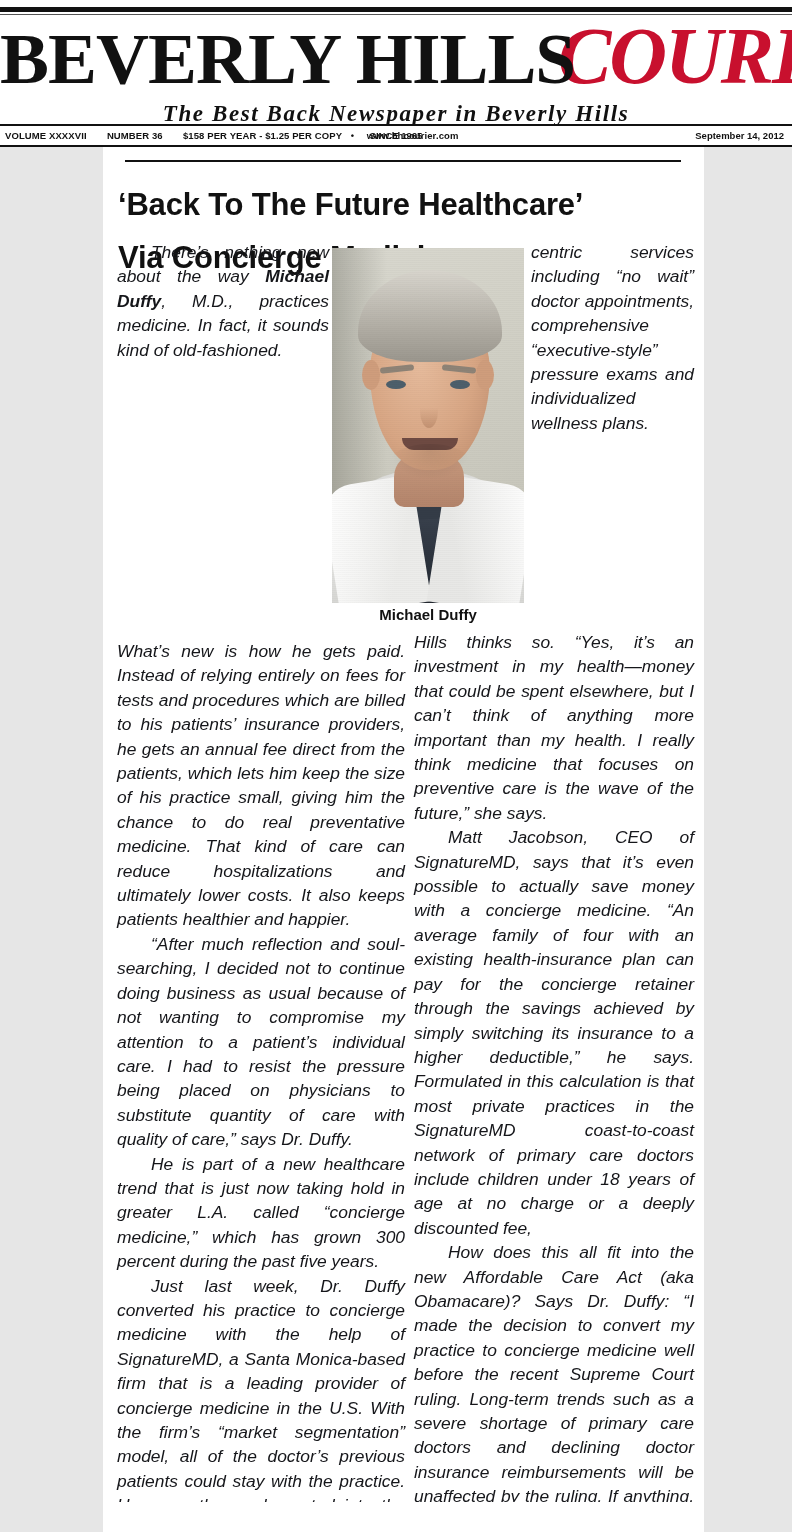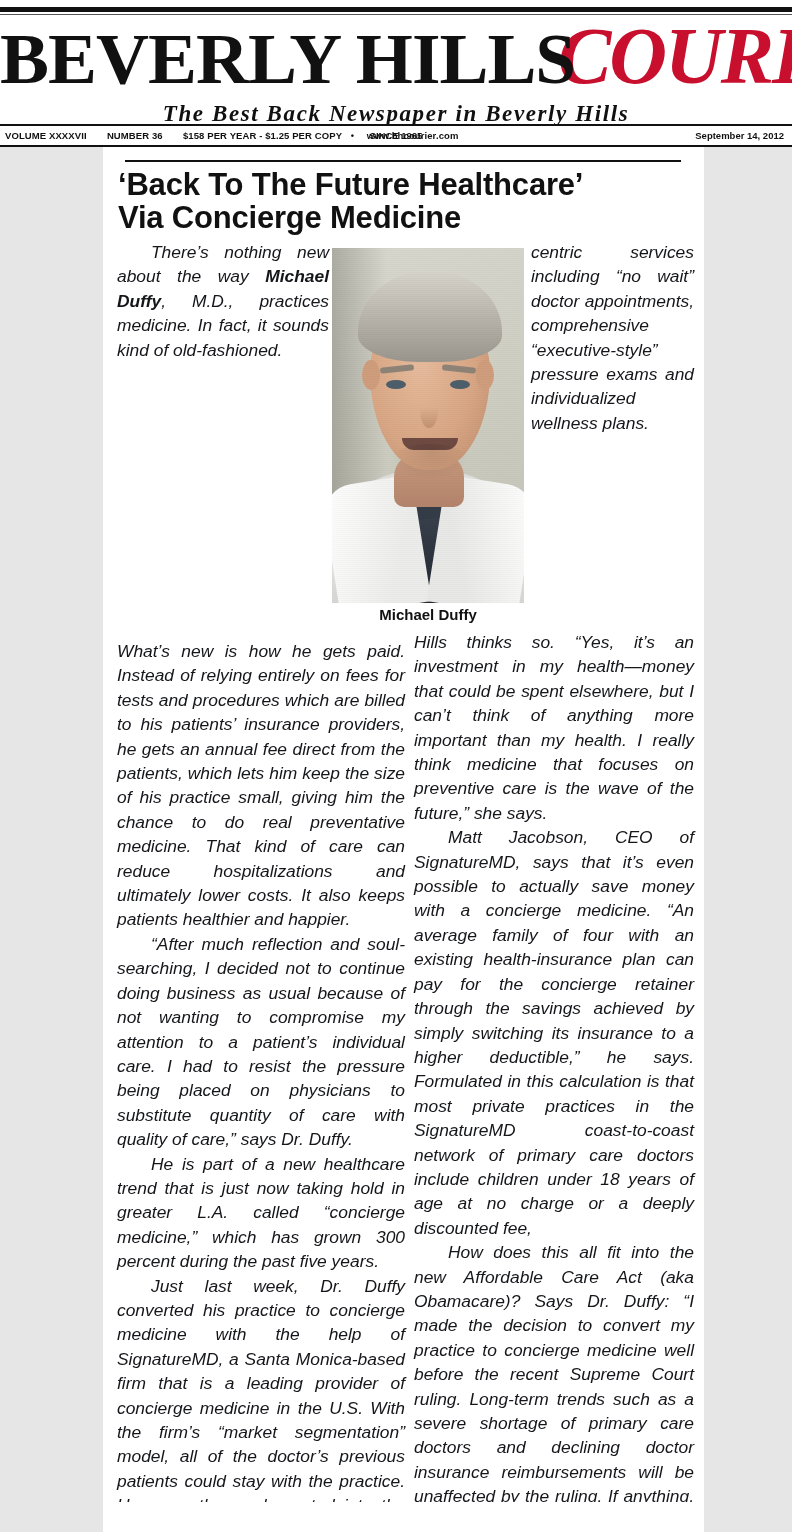--- a/index.html
+++ b/index.html
@@ -162,21 +162,21 @@
     position: absolute;
     left: 118px; top: 168px;
     width: 575px;
     font-family: "Liberation Sans", sans-serif;
     font-weight: bold;
     font-size: 31px;
     line-height: 33px;
     color: #111111;
     letter-spacing: -0.2px;
   }
-  .headline .hl-line { display: block; }
+  .headline .hl-line { display: block; margin-top: 20px; }
 
   
   .col {
     position: absolute;
     font-family: "Liberation Sans", sans-serif;
     font-size: 17.4px;
     line-height: 24.4px;
     color: #15161a;
     text-align: justify;
     text-justify: inter-word;

